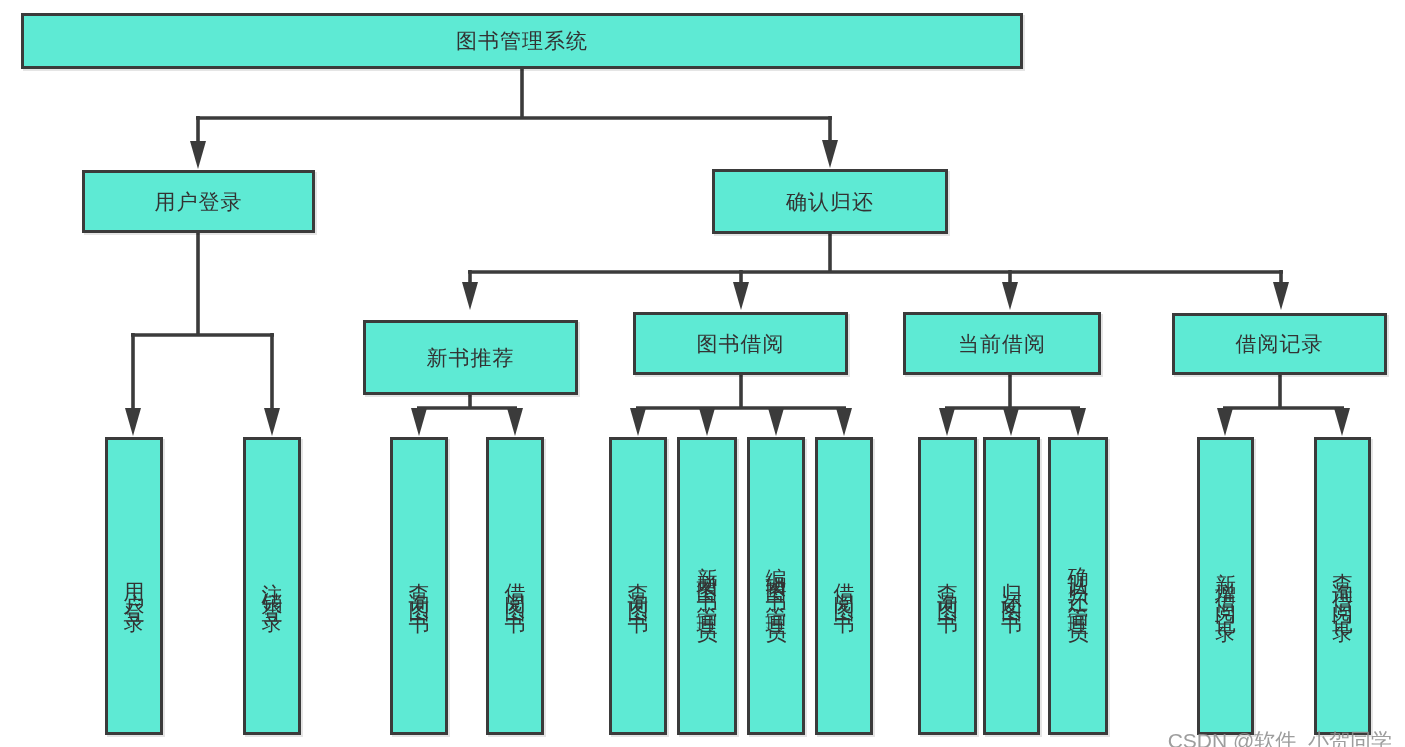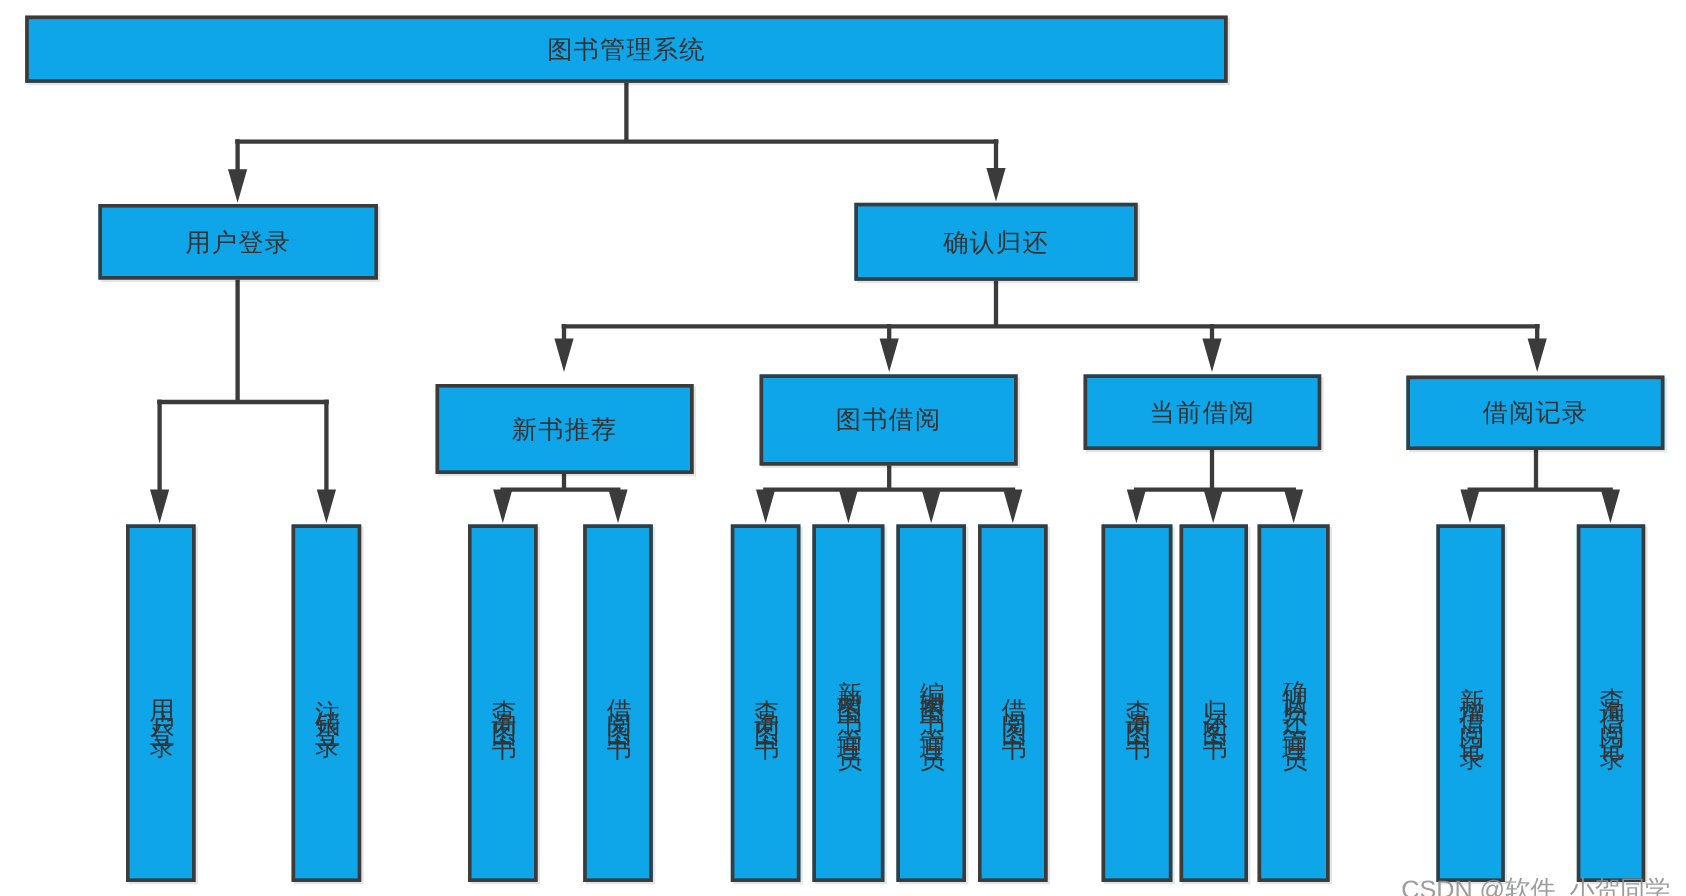--- a/index.html
+++ b/index.html
@@ -14,21 +14,21 @@
   }
   .connectors {
     position: absolute;
     left: 0; top: 0;
     width: 1405px; height: 747px;
   }
   .node {
     position: absolute;
     box-sizing: border-box;
     border: 3px solid #3b3b3b;
-    background: #0ea5e9;
+    background: #5eead4;
     display: flex;
     align-items: center;
     justify-content: center;
     font-size: 21px;
     letter-spacing: 1px;
     color: #333333;
     box-shadow: 2px 2px 0 rgba(0,0,0,0.10);
   }
   .leaf .vtext {
     writing-mode: vertical-rl;
@@ -116,21 +116,21 @@
   <div class="node" style="left:82px;top:170px;width:233px;height:63px">
     <span>用户登录</span>
   </div>
   <div class="node" style="left:712px;top:169px;width:236px;height:65px">
     <span>确认归还</span>
   </div>
 
   <div class="node" style="left:363px;top:320px;width:215px;height:75px">
     <span>新书推荐</span>
   </div>
-  <div class="node" style="left:633px;top:312px;width:215px;height:76px">
+  <div class="node" style="left:633px;top:312px;width:215px;height:63px">
     <span>图书借阅</span>
   </div>
   <div class="node" style="left:903px;top:312px;width:198px;height:63px">
     <span>当前借阅</span>
   </div>
   <div class="node" style="left:1172px;top:313px;width:215px;height:62px">
     <span>借阅记录</span>
   </div>
 
   <div class="node leaf len4" style="left:105px;top:437px;width:58px;height:298px">

